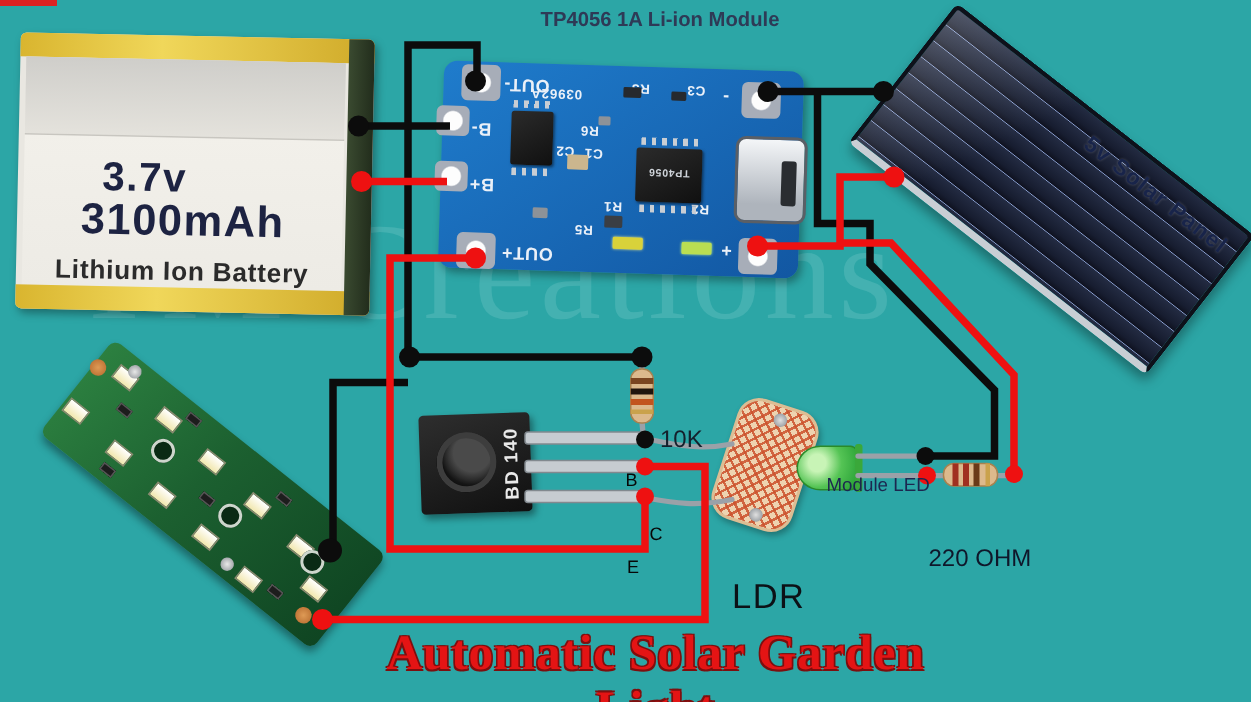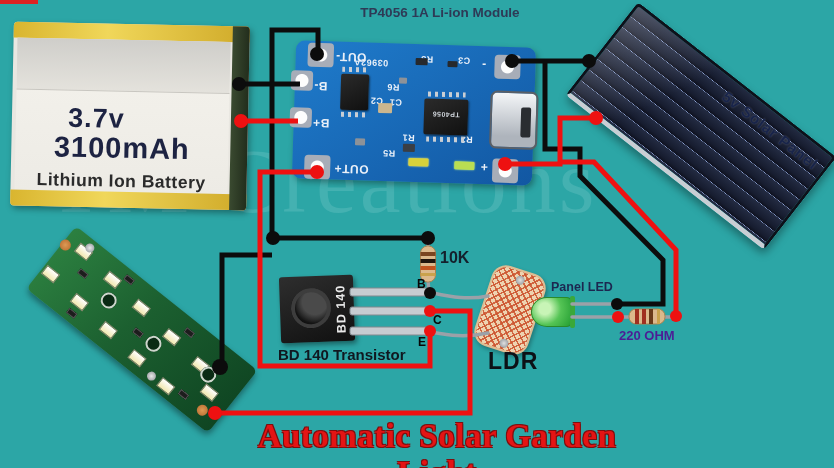--- a/index.html
+++ b/index.html
@@ -100,23 +100,23 @@
       repeating-linear-gradient(-45deg,rgba(204,82,45,0.85) 0 1.6px,rgba(0,0,0,0) 1.6px 5.4px),
       #eed3b0;
     box-shadow:2px 2px 4px rgba(0,0,0,0.3);}
   .ldr-screw{position:absolute;width:9px;height:9px;border-radius:50%;background:radial-gradient(#e0e0e0,#848a90);}
   .gled{position:absolute;left:531px;top:297px;width:42px;height:30px;
     border-radius:16px 6px 6px 16px / 15px 8px 8px 15px;border:1px solid #2a8a2a;
     background:radial-gradient(circle at 32% 38%,#c8f4b6 0 18%,#55c455 50%,#209b30 100%);}
   .gled-flange{position:absolute;right:-3px;top:-2px;width:5px;height:32px;background:#3aa83a;border-radius:2px;}
 
   
-  .lbl{position:absolute;font-weight:bold;color:#14202c;white-space:nowrap;}
+  .lbl{position:absolute;font-weight:normal;color:#14202c;white-space:nowrap;margin-top:36px;}
   .lbl-10k{left:440px;top:249px;font-size:16px;}
-  .lbl-220{left:619px;top:328px;font-size:13px;color:#4c1d95;}
+  .lbl-220{left:619px;top:328px;font-size:16px;color:#0f172a;}
   .lbl-gled{left:551px;top:280px;font-size:12.5px;color:#1c2750;}
   .lbl-ldr{left:488px;top:348px;font-size:23px;color:#0c1116;letter-spacing:1px;}
   .lbl-pin{font-size:12px;color:#070707;}
   .lbl-b{left:417px;top:277px;} .lbl-c{left:433px;top:313px;} .lbl-e{left:418px;top:335px;}
   .lbl-trans{left:278px;top:346px;font-size:15px;color:#101820;}
 
   
   .main-title{position:absolute;left:225px;top:418px;width:424px;text-align:center;
     font-family:"Liberation Serif",serif;font-size:33px;font-weight:bold;color:var(--title-red);
     text-shadow:1px 1px 0 #7d0f0f,-1px -1px 0 #7d0f0f,1px -1px 0 #7d0f0f,-1px 1px 0 #7d0f0f;
@@ -302,21 +302,20 @@
     <circle class="dot-red" cx="596" cy="118" r="7"></circle>
     <circle class="dot-red" cx="430" cy="311" r="6"></circle>
     <circle class="dot-red" cx="430" cy="331" r="6"></circle>
     <circle class="dot-red" cx="618" cy="317" r="6"></circle>
     <circle class="dot-red" cx="676" cy="316" r="6"></circle>
     <circle class="dot-red" cx="215" cy="413" r="7"></circle>
   </svg>
 
   <div class="lbl lbl-10k">10K</div>
   <div class="lbl lbl-220">220 OHM</div>
-  <div class="lbl lbl-gled">Panel LED</div>
+  <div class="lbl lbl-gled">Module LED</div>
   <div class="lbl lbl-ldr">LDR</div>
   <div class="lbl lbl-pin lbl-b">B</div>
   <div class="lbl lbl-pin lbl-c">C</div>
   <div class="lbl lbl-pin lbl-e">E</div>
-  <div class="lbl lbl-trans">BD 140 Transistor</div>
 
   <div class="main-title">Automatic Solar Garden Light</div>
 </div>
 
 </body></html>

